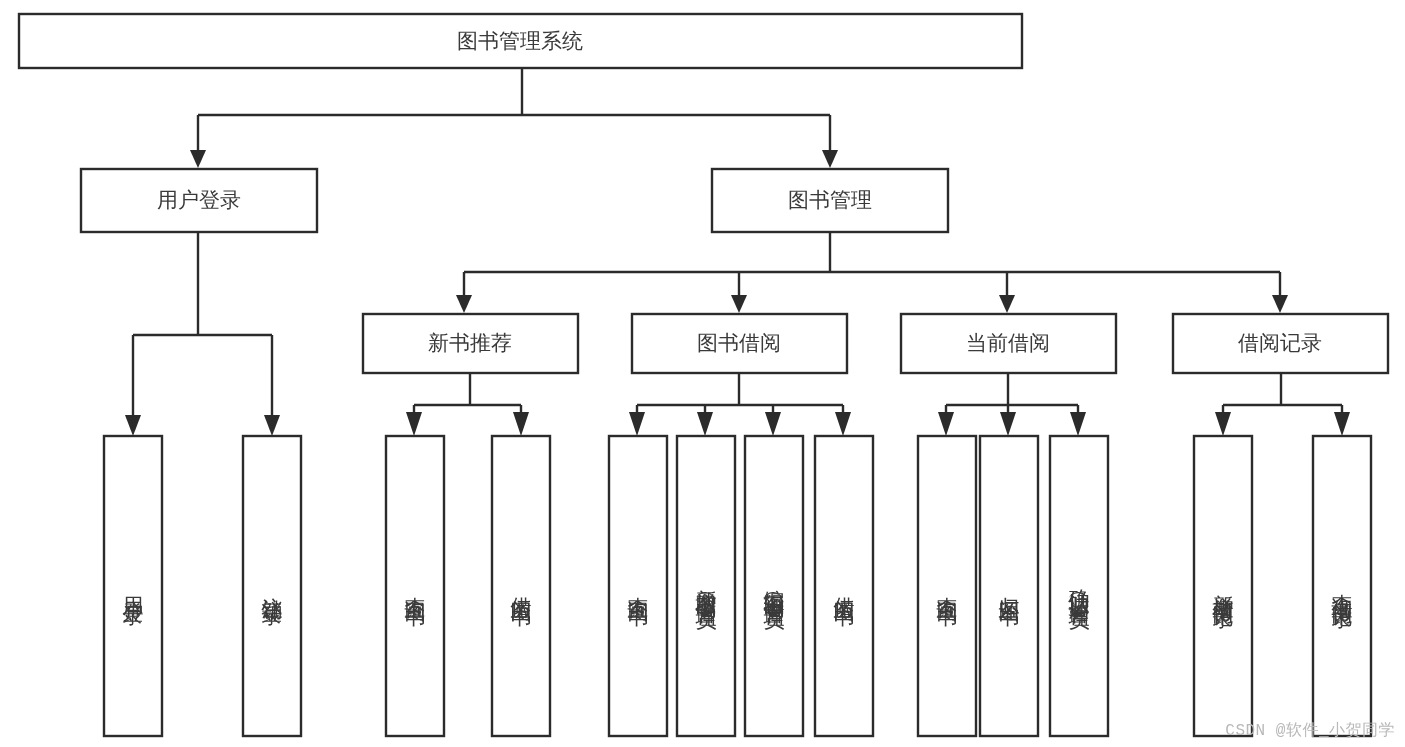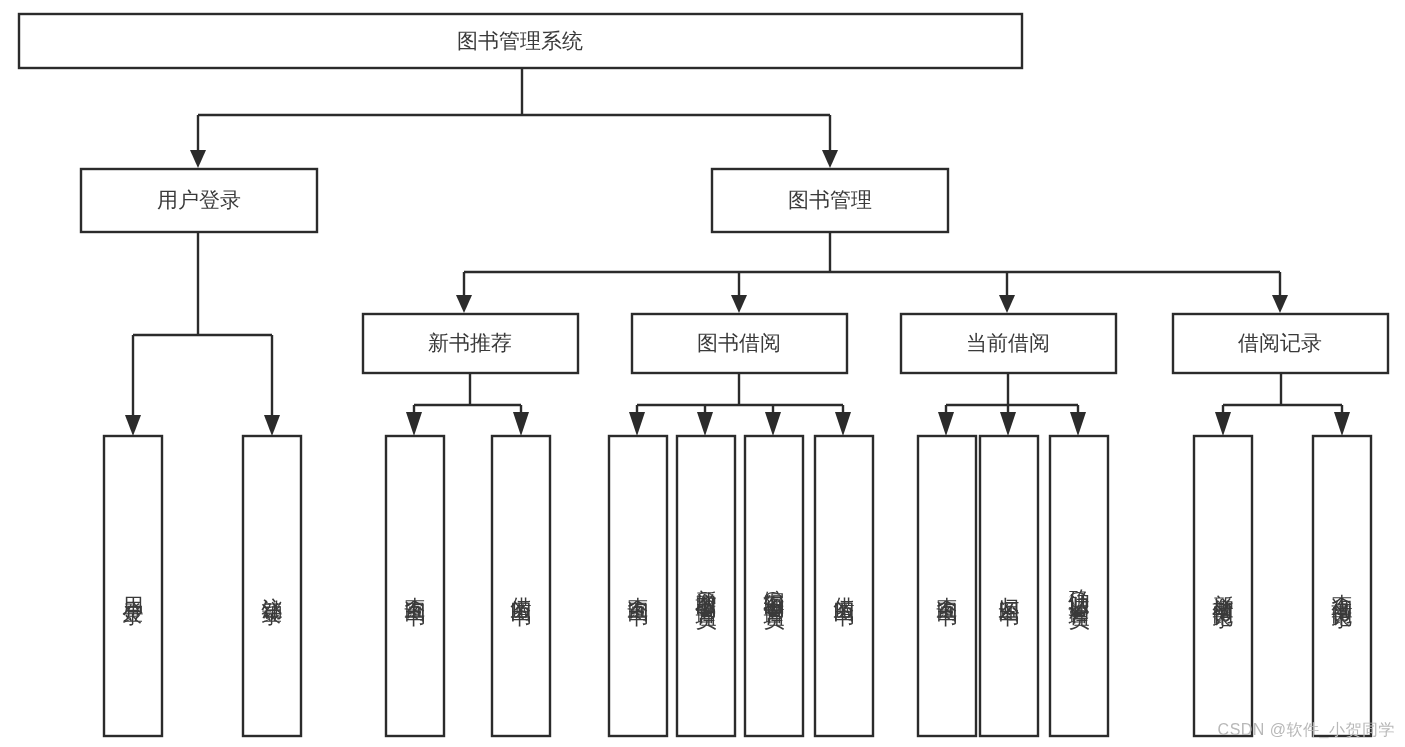--- a/index.html
+++ b/index.html
@@ -56,21 +56,21 @@
     writing-mode: vertical-rl;
     text-orientation: upright;
     letter-spacing: 3px;
     text-anchor: middle;
     dominant-baseline: central;
   }
   .watermark {
     position: absolute;
     right: 10px;
     bottom: 6px;
-    font-family: Liberation Sans, sans-serif;
+    font-family: Liberation Mono, monospace;
     font-size: 16px;
     color: #b8b8b8;
     white-space: nowrap;
     letter-spacing: 0.5px;
   }
 </style>
 </head>
 <body>
 
 <div id="diagram-root">

